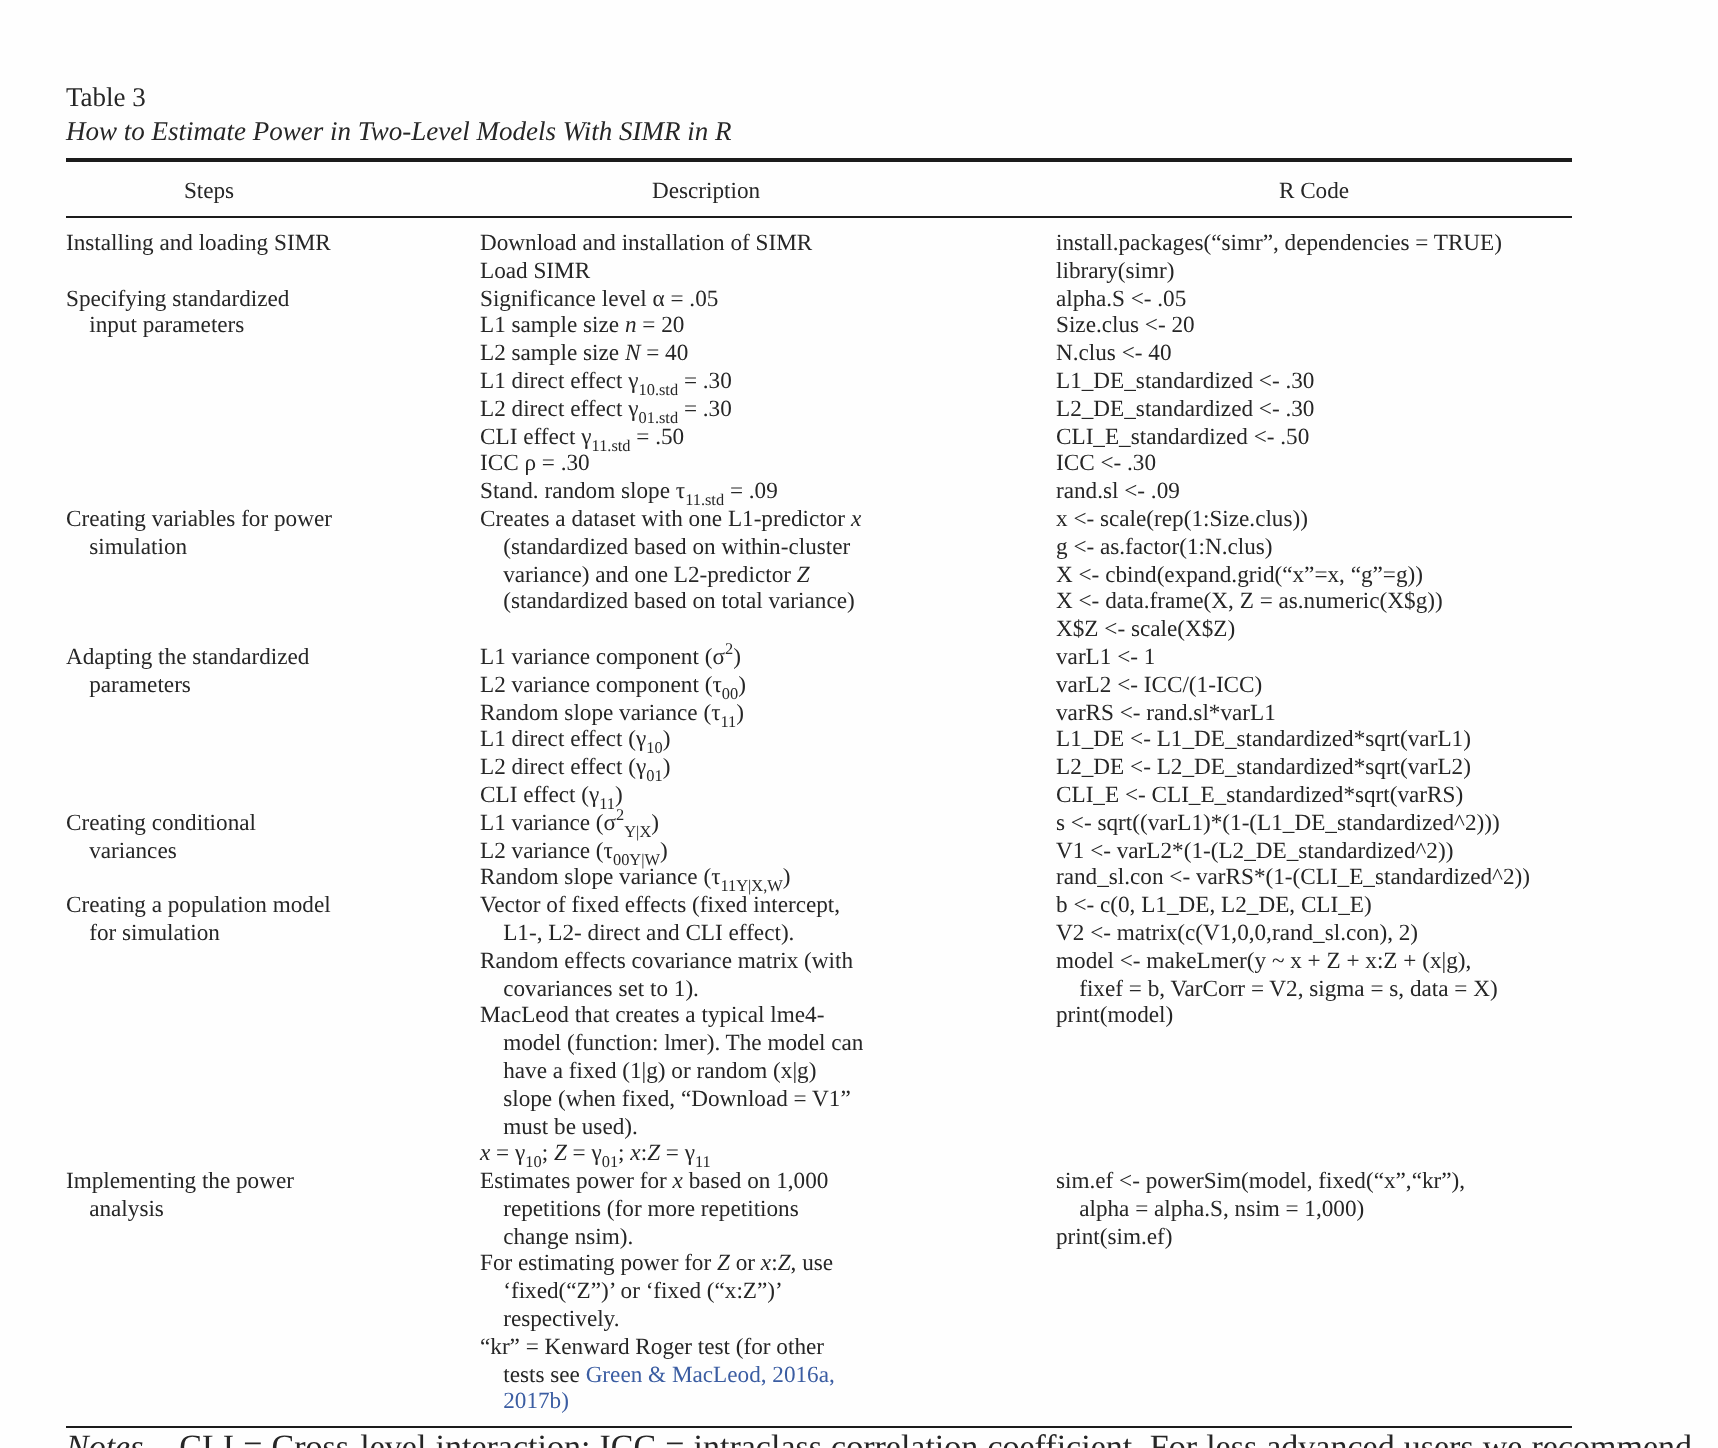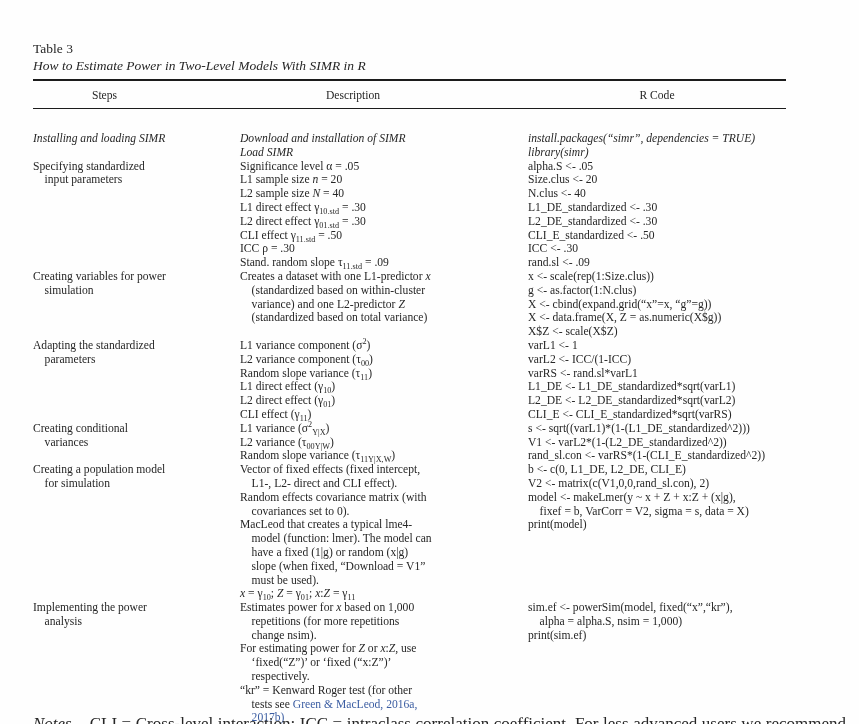--- a/index.html
+++ b/index.html
@@ -29,21 +29,21 @@
     padding:8px 0 6px 0;text-align:center;
     border-bottom:1.2px solid var(--rule,#1c1c1c);
   }
   thead th.h-steps{padding-right:64px;}
   thead th.h-desc{padding-right:62px;}
   tbody td{
     vertical-align:top;
     font-size:11.6px;line-height:13.8px;
     padding:0;
   }
-  tbody tr:first-child td{padding-top:23px;font-style:italic;}
+  tbody tr:first-child td{padding-top:6px;}
   tbody tr:last-child td{padding-bottom:5px;}
   .line{white-space:pre;}
   .line sub{font-size:8.2px;line-height:0;letter-spacing:0;}
   .line sup{font-size:8.2px;line-height:0;}
   .cite-link{color:var(--link,#3b5da2);}
   .notes{
     position:absolute;left:33px;top:685px;width:813px;
     font-size:17px;line-height:14.8px;text-align:justify;
   }
   .watermark{
@@ -176,21 +176,21 @@
         </tr>
         <tr>
           <td>
             <div class="line">Creating a population model</div>
             <div class="line">    for simulation</div>
           </td>
           <td>
             <div class="line">Vector of fixed effects (fixed intercept,</div>
             <div class="line">    L1-, L2- direct and CLI effect).</div>
             <div class="line">Random effects covariance matrix (with</div>
-            <div class="line">    covariances set to 0).</div>
+            <div class="line">    covariances set to 1).</div>
             <div class="line">MacLeod that creates a typical lme4-</div>
             <div class="line">    model (function: lmer). The model can</div>
             <div class="line">    have a fixed (1|g) or random (x|g)</div>
             <div class="line">    slope (when fixed, “Download = V1”</div>
             <div class="line">    must be used).</div>
             <div class="line"><i>x</i> = γ<sub>10</sub>; <i>Z</i> = γ<sub>01</sub>; <i>x</i>:<i>Z</i> = γ<sub>11</sub></div>
           </td>
           <td>
             <div class="line">b &lt;- c(0, L1_DE, L2_DE, CLI_E)</div>
             <div class="line">V2 &lt;- matrix(c(V1,0,0,rand_sl.con), 2)</div>

